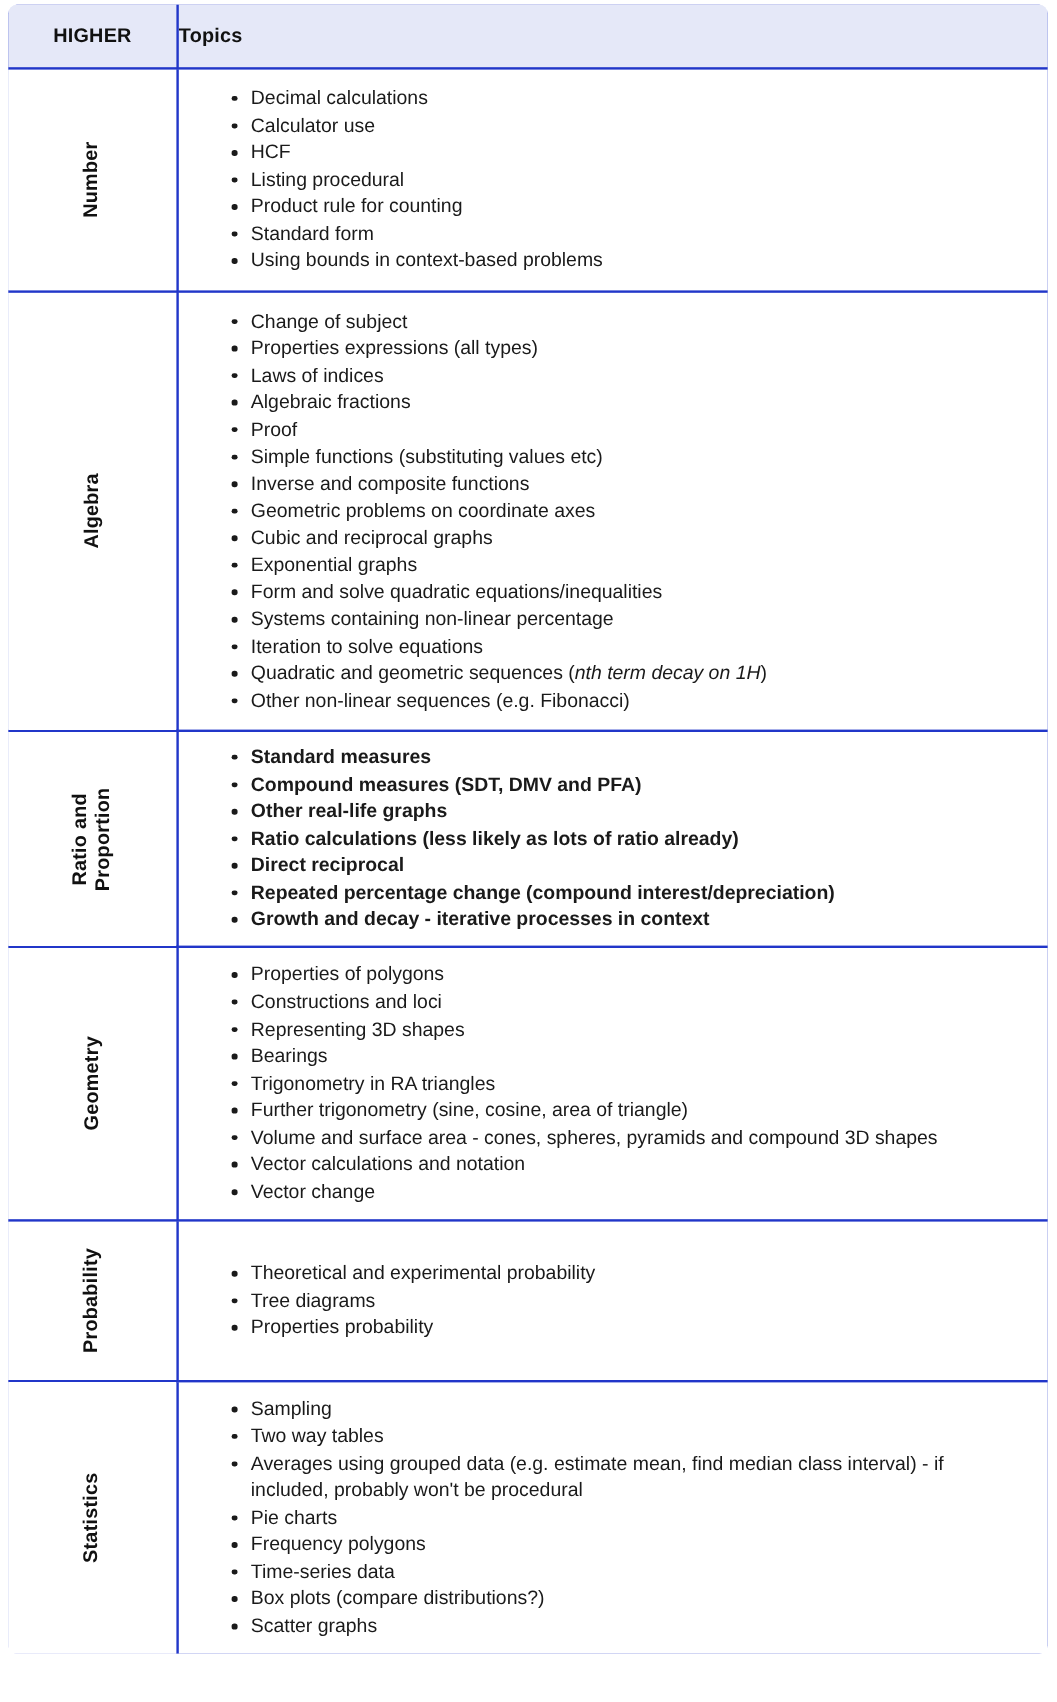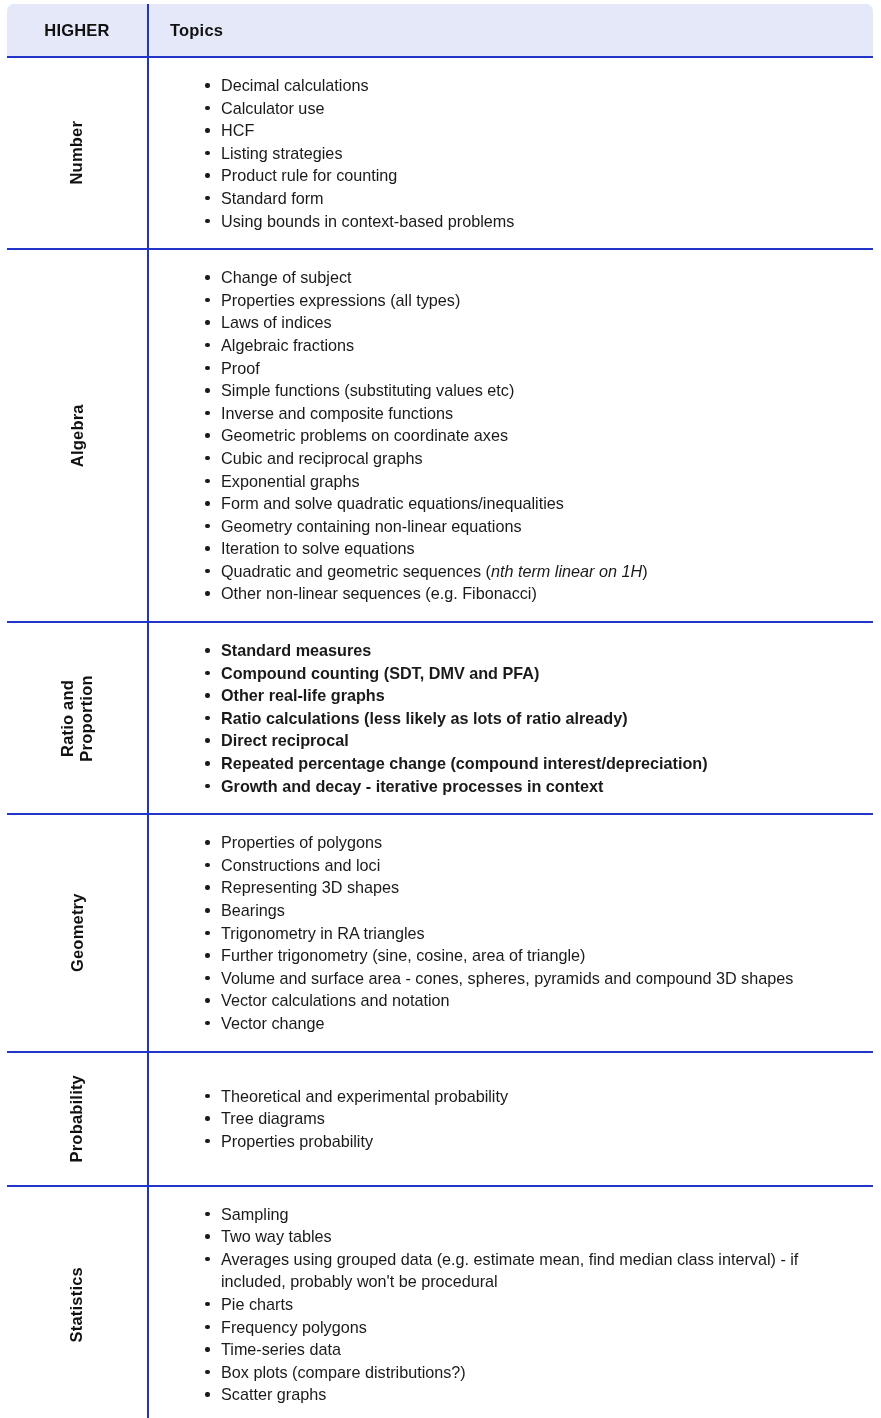--- a/index.html
+++ b/index.html
@@ -43,21 +43,20 @@
     font-size: 16.5px;
     font-weight: bold;
     letter-spacing: 0.2px;
     color: #111111;
   }
   th.header-higher {
     text-align: center;
   }
   th.header-topics {
     text-align: left;
-    padding-left: 21px;
   }
 
   tbody td {
     border: 2px solid #2136c9;
     padding: 0;
     vertical-align: middle;
     background: #ffffff;
   }
 
   td.strand-cell {
@@ -74,21 +73,21 @@
     letter-spacing: 0.2px;
     color: #111111;
     text-align: center;
   }
 
   td.topics-cell {
     padding: 0;
     vertical-align: middle;
   }
   ul.topic-list {
-    margin: 16px;
+    margin: 4px;
     padding: 0 14px 0 56px;
     list-style: none;
   }
   ul.topic-list li {
     position: relative;
     font-size: 16.2px;
     line-height: 22.6px;
     padding: 0 0 0 0;
     color: #1a1a1a;
   }
@@ -137,21 +136,21 @@
       </tr>
     </thead>
     <tbody id="table-body">
         <tr class="row-number">
           <td class="strand-cell"><span class="strand-rotated">Number</span></td>
           <td class="topics-cell">
             <ul class="topic-list pad-number">
               <li>Decimal calculations</li>
               <li>Calculator use</li>
               <li>HCF</li>
-              <li>Listing strategies</li>
+              <li>Listing procedural</li>
               <li>Product rule for counting</li>
               <li>Standard form</li>
               <li>Using bounds in context-based problems</li>
             </ul>
           </td>
         </tr>
         <tr class="row-algebra">
           <td class="strand-cell"><span class="strand-rotated">Algebra</span></td>
           <td class="topics-cell">
             <ul class="topic-list pad-algebra">
@@ -159,34 +158,34 @@
               <li>Properties expressions (all types)</li>
               <li>Laws of indices</li>
               <li>Algebraic fractions</li>
               <li>Proof</li>
               <li>Simple functions (substituting values etc)</li>
               <li>Inverse and composite functions</li>
               <li>Geometric problems on coordinate axes</li>
               <li>Cubic and reciprocal graphs</li>
               <li>Exponential graphs</li>
               <li>Form and solve quadratic equations/inequalities</li>
-              <li>Geometry containing non-linear equations</li>
+              <li>Systems containing non-linear percentage</li>
               <li>Iteration to solve equations</li>
-              <li>Quadratic and geometric sequences (<em>nth term linear on 1H</em>)</li>
+              <li>Quadratic and geometric sequences (<em>nth term decay on 1H</em>)</li>
               <li>Other non-linear sequences (e.g. Fibonacci)</li>
             </ul>
           </td>
         </tr>
         <tr class="row-ratio">
           <td class="strand-cell"><span class="strand-rotated">Ratio and
 Proportion</span></td>
           <td class="topics-cell">
             <ul class="topic-list pad-ratio">
               <li>Standard measures</li>
-              <li>Compound counting (SDT, DMV and PFA)</li>
+              <li>Compound measures (SDT, DMV and PFA)</li>
               <li>Other real-life graphs</li>
               <li>Ratio calculations (less likely as lots of ratio already)</li>
               <li>Direct reciprocal</li>
               <li>Repeated percentage change (compound interest/depreciation)</li>
               <li>Growth and decay - iterative processes in context</li>
             </ul>
           </td>
         </tr>
         <tr class="row-geometry">
           <td class="strand-cell"><span class="strand-rotated">Geometry</span></td>

